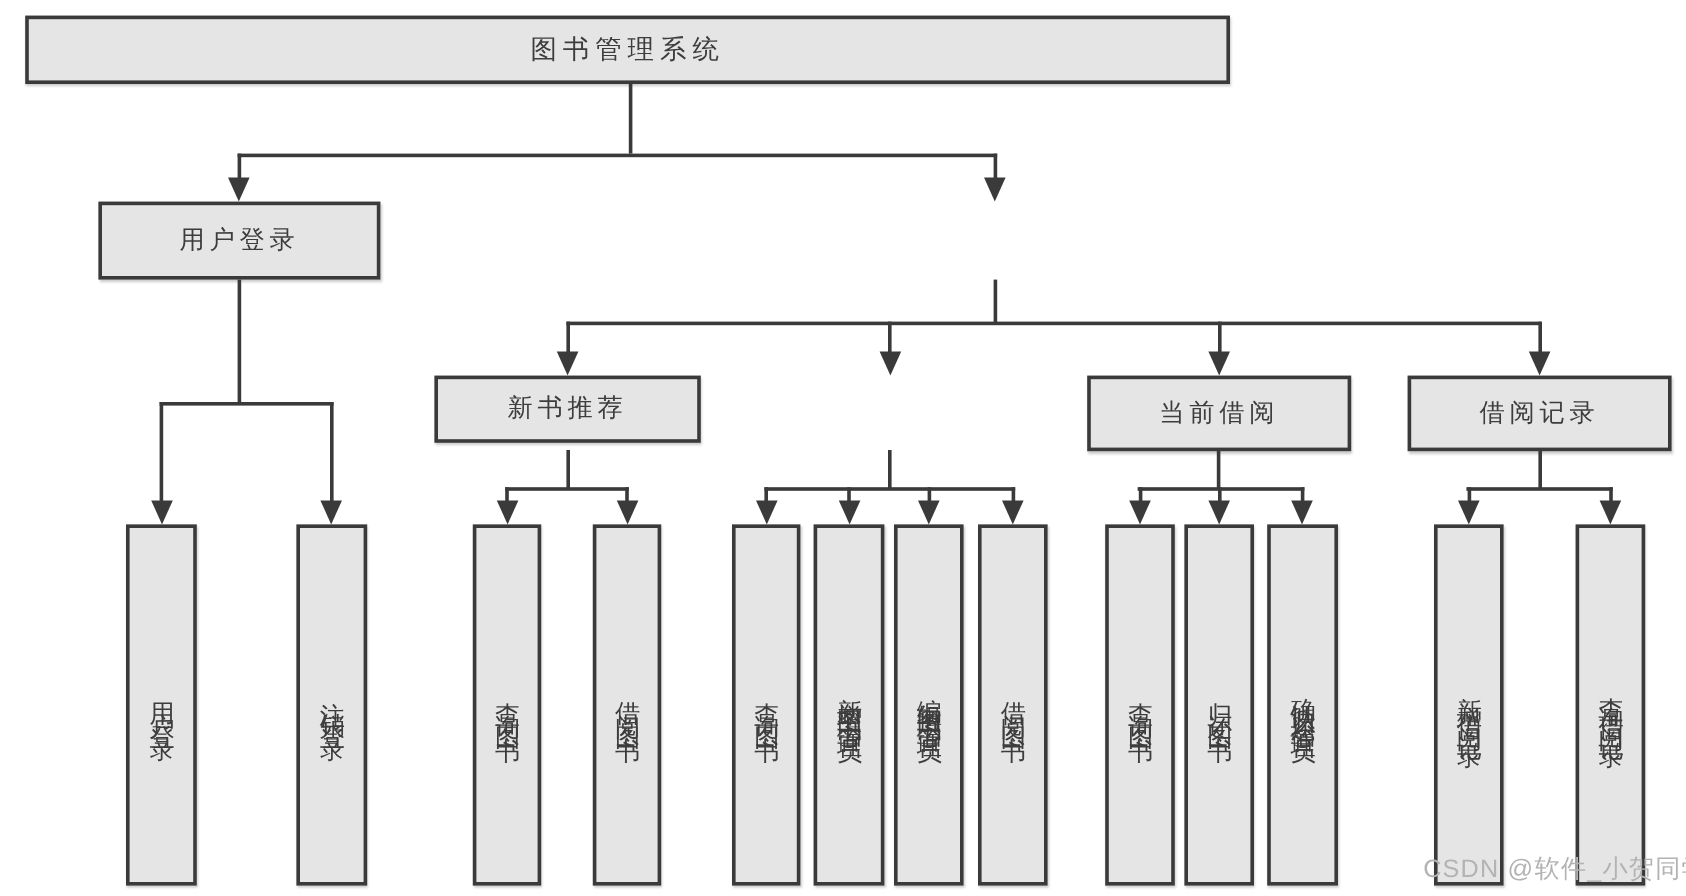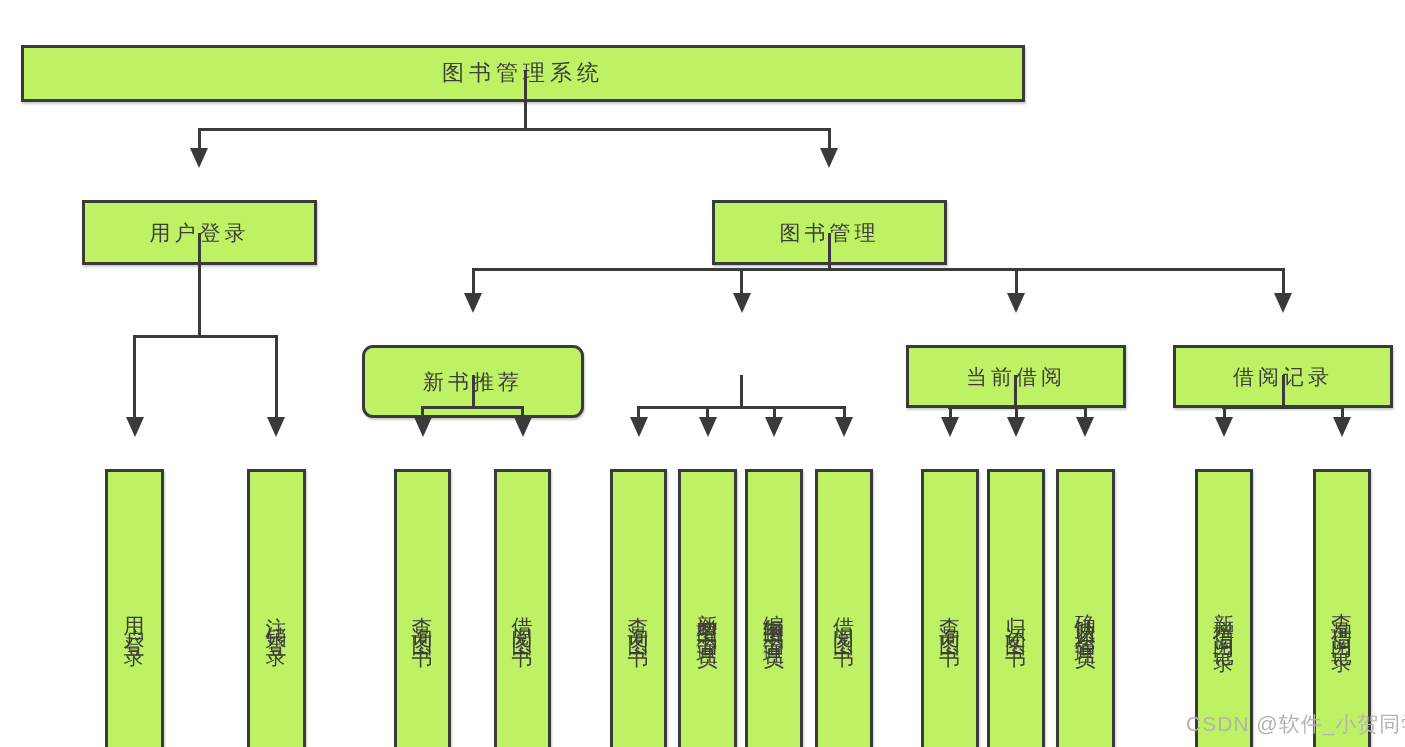--- a/index.html
+++ b/index.html
@@ -1,24 +1,23 @@
 <!DOCTYPE html>
 <html><head>
 <meta charset="utf-8">
 <style>
   html,body{margin:0;padding:0;background:#ffffff;}
   #canvas{
     position:relative;width:1405px;height:747px;background:#ffffff;
     font-family:"Liberation Sans","DejaVu Sans",sans-serif;overflow:hidden;
   }
   .node{
-    position:absolute;background:#bef264;border:3px solid #3a3a3a;
+    position:absolute;background:#e5e5e5;border:3px solid #3a3a3a;
     box-sizing:border-box;display:flex;align-items:center;justify-content:center;
     box-shadow:1px 2px 2px rgba(140,140,140,0.45);
-    margin-top:32px;
   }
   .node .lbl{
     font-size:21px;color:#3d3d3d;letter-spacing:4px;white-space:nowrap;line-height:1.2;
   }
   .root .lbl{font-size:22px;letter-spacing:5px;}
   .leaf .lbl{
     writing-mode:vertical-lr;letter-spacing:10px;line-height:1;white-space:normal;
   }
   .vl,.hl{position:absolute;background:#3a3a3a;}
   .vl{width:3px;}
@@ -38,25 +37,22 @@
 
 <div id="canvas">
 
   <div class="node root" style="left:21px;top:13px;width:1004px;height:57px;">
     <span class="lbl">图书管理系统</span>
   </div>
 
   <div class="node" style="left:82px;top:168px;width:235px;height:65px;">
     <span class="lbl">用户登录</span>
   </div>
-  <div class="node" style="left:712px;top:168px;width:235px;height:65px;">
-    <span class="lbl">图书管理</span>
-  </div>
 
-  <div class="node" style="left:362px;top:313px;width:222px;height:73px;border-radius:11px;">
+  <div class="node" style="left:362px;top:313px;width:222px;height:56px;">
     <span class="lbl">新书推荐</span>
   </div>
   <div class="node" style="left:906px;top:313px;width:220px;height:63px;">
     <span class="lbl">当前借阅</span>
   </div>
   <div class="node" style="left:1173px;top:313px;width:220px;height:63px;">
     <span class="lbl">借阅记录</span>
   </div>
 
   <div class="node leaf" style="left:105px;top:437px;width:59px;height:301px;">

